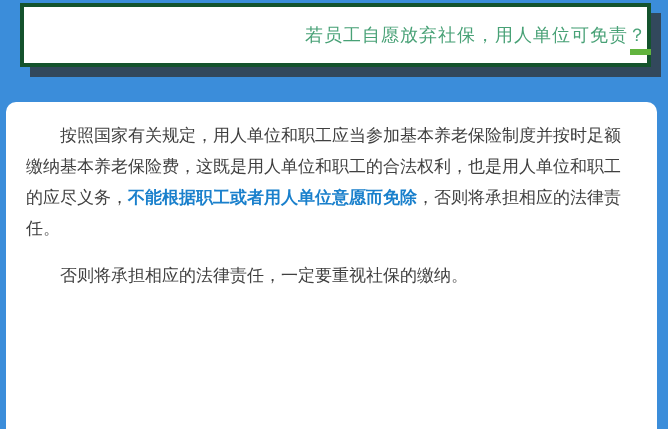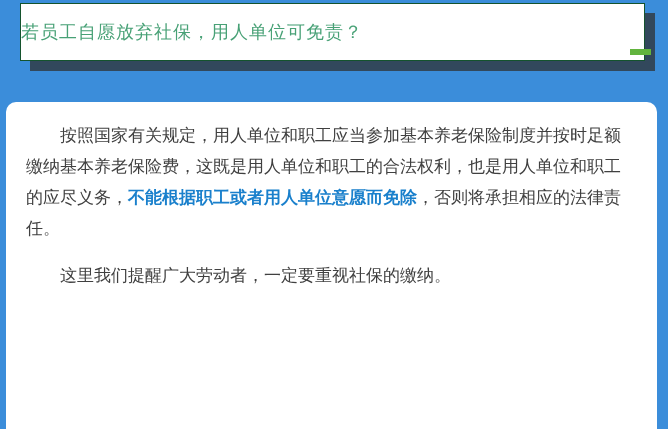--- a/index.html
+++ b/index.html
@@ -11,25 +11,25 @@
     overflow: hidden;
     font-family: "Liberation Sans", "DejaVu Sans", sans-serif;
   }
   .title-box {
     position: absolute;
     left: 20px;
     top: 3px;
     width: 623px;
     height: 56px;
     background: #ffffff;
-    border: 1px solid #14532d;
+    border: 4px solid #14532d;
     box-shadow: 10px 10px 0 #32485c;
     display: flex;
     align-items: center;
-    justify-content: flex-start;
+    justify-content: flex-end;
     z-index: 2;
   }
   .title-text {
     color: #48a176;
     font-size: 18px;
     letter-spacing: 1px;
   }
   .green-dash {
     position: absolute;
     left: 630px;
@@ -69,15 +69,15 @@
 <body>
 
 <div class="title-box">
   <span class="title-text">若员工自愿放弃社保，用人单位可免责？</span>
 </div>
 <div class="green-dash"></div>
 
 <div class="card">
   <div class="article-body">
       <p><span>按照国家有关规定，用人单位和职工应当参加基本养老保险制度并按时足额缴纳基本养老保险费，这既是用人单位和职工的合法权利，也是用人单位和职工的应尽义务，</span><span class="bold-blue">不能根据职工或者用人单位意愿而免除</span><span>，否则将承担相应的法律责任。</span></p>
-      <p><span>这里我们提醒广大劳动者，一定要重视社保的缴纳。</span></p>
+      <p><span>否则将承担相应的法律责任，一定要重视社保的缴纳。</span></p>
     </div>
 </div>
 
 </body></html>

